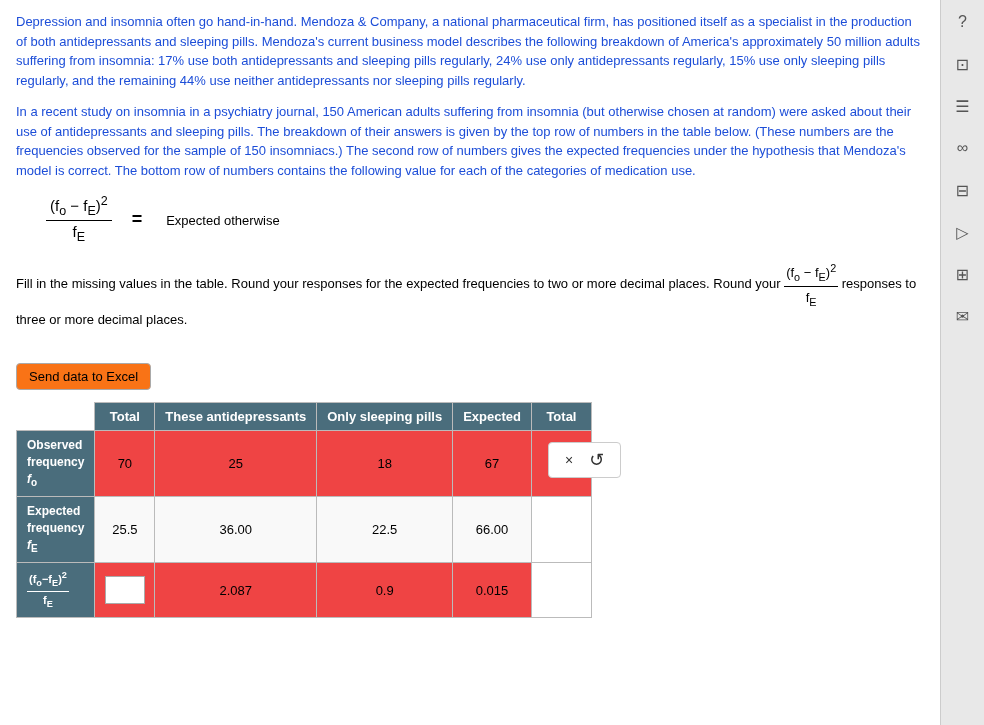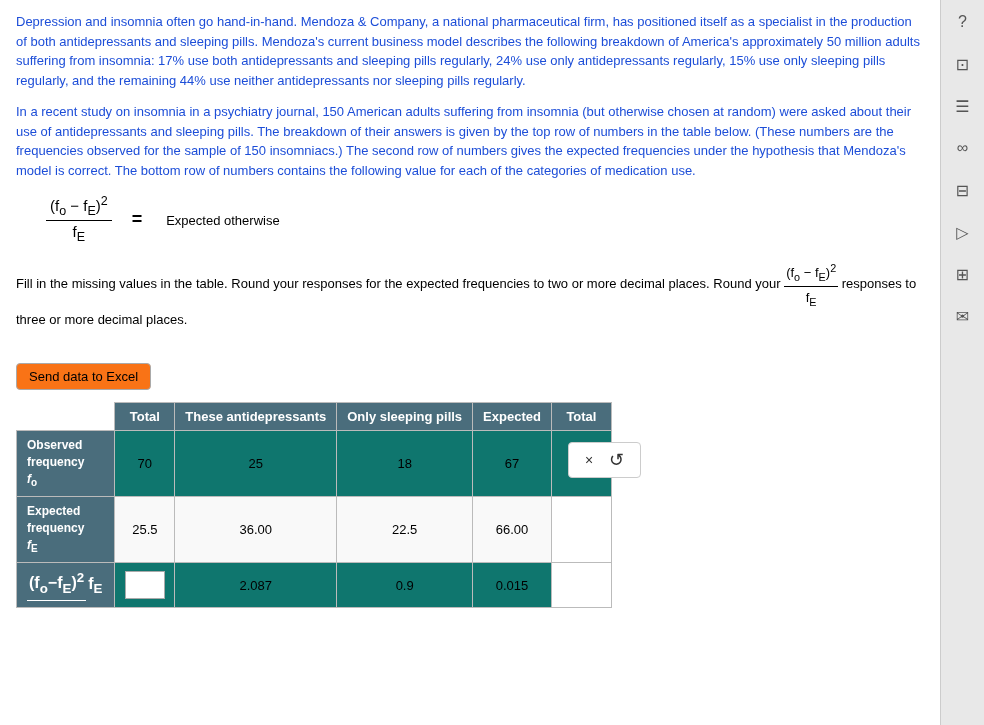--- a/index.html
+++ b/index.html
@@ -135,34 +135,35 @@
       border: none;
     }
     table.data-table tbody td:first-child {
       background: #4a6d7c;
       color: #fff;
       font-weight: bold;
       text-align: left;
       padding: 6px 10px;
     }
     table.data-table tbody tr {
-      background: #0f766e;
+      background: #ef4444;
     }
     table.data-table tbody tr:nth-child(even) {
       background: #f9f9f9;
     }
     .row-label {
       font-size: 12px;
       line-height: 1.4;
     }
     
     .cell-fraction {
       display: inline-flex;
-      align-items: center;
-      font-size: 16px;
+      flex-direction: column;
+      align-items: center;
+      font-size: 11px;
     }
     .cell-fraction .num {
       border-bottom: 1px solid #fff;
       padding: 0 2px 1px 2px;
     }
     .cell-fraction .den {
       padding: 1px 2px 0 2px;
     }
     .input-box {
       width: 40px;

